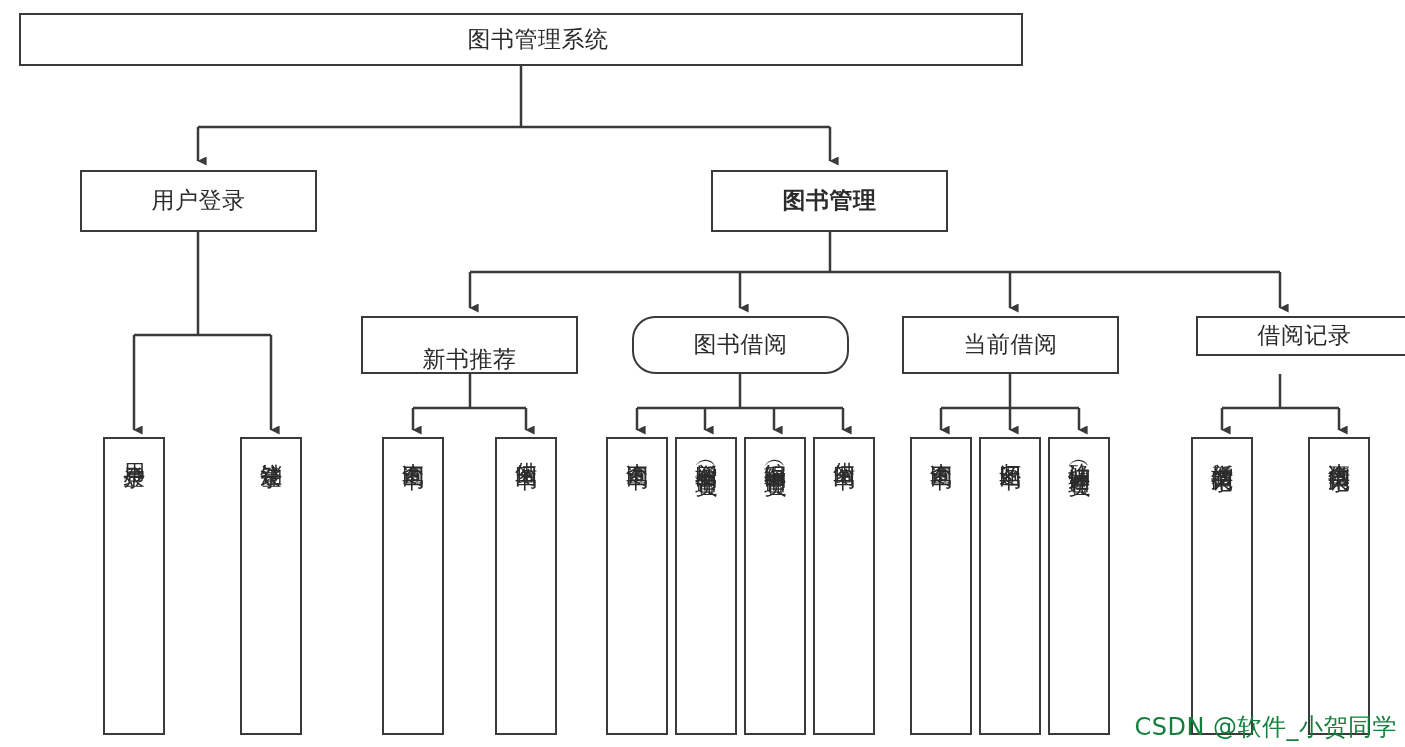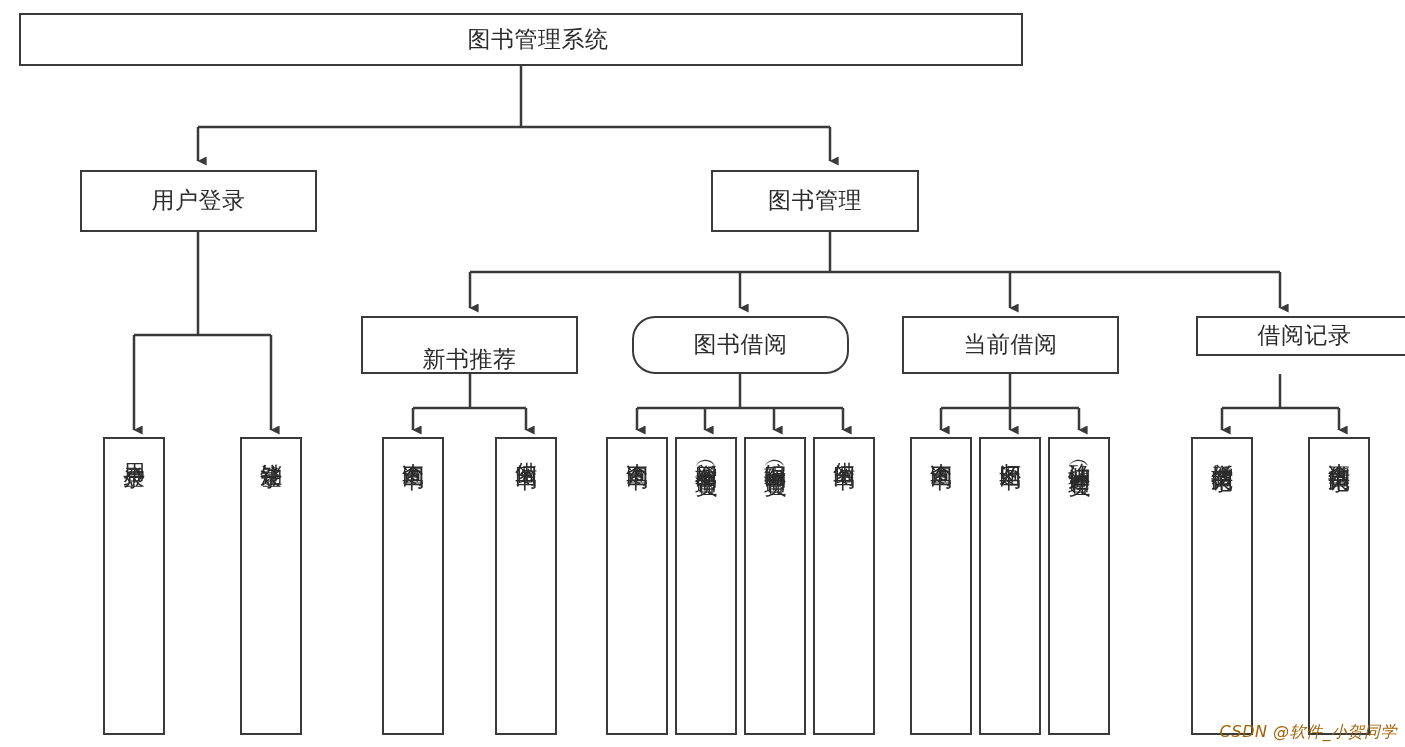--- a/index.html
+++ b/index.html
@@ -58,25 +58,24 @@
     white-space: nowrap;
     max-height: 286px;
   }
   .vert.tall .node-label {
     max-height: 292px;
   }
   #watermark {
     position: absolute;
     right: 8px;
     bottom: 4px;
-    font-size: 16px;
-    color: #a16207;
+    font-size: 24px;
+    color: #15803d;
     white-space: nowrap;
     letter-spacing: 0.5px;
-    font-style: italic;
   }
 </style>
 </head>
 <body>
 
 <div id="canvas">
 
   <svg class="edges" viewBox="0 0 1405 747">
     <defs>
       <marker id="arrow" markerWidth="10" markerHeight="10" refX="4.5" refY="8.6" orient="auto" markerUnits="userSpaceOnUse">
@@ -127,21 +126,21 @@
     </g>
   </svg>
 
   <div class="node horiz" style="left:19px; top:13px; width:1004px; height:53px;padding-left:34px;">
     <span class="node-label">图书管理系统</span>
   </div>
 
   <div class="node horiz" style="left:80px; top:170px; width:237px; height:62px;">
     <span class="node-label">用户登录</span>
   </div>
-  <div class="node horiz" style="left:711px; top:170px; width:208px; height:62px;">
+  <div class="node horiz" style="left:711px; top:170px; width:237px; height:62px;font-weight:bold;">
     <span class="node-label">图书管理</span>
   </div>
 
   <div class="node horiz" style="left:361px; top:316px; width:217px; height:58px;align-items:flex-end;">
     <span class="node-label">新书推荐</span>
   </div>
   <div class="node horiz" style="left:632px; top:316px; width:217px; height:58px;border-radius:23px;">
     <span class="node-label">图书借阅</span>
   </div>
   <div class="node horiz" style="left:902px; top:316px; width:217px; height:58px;">

